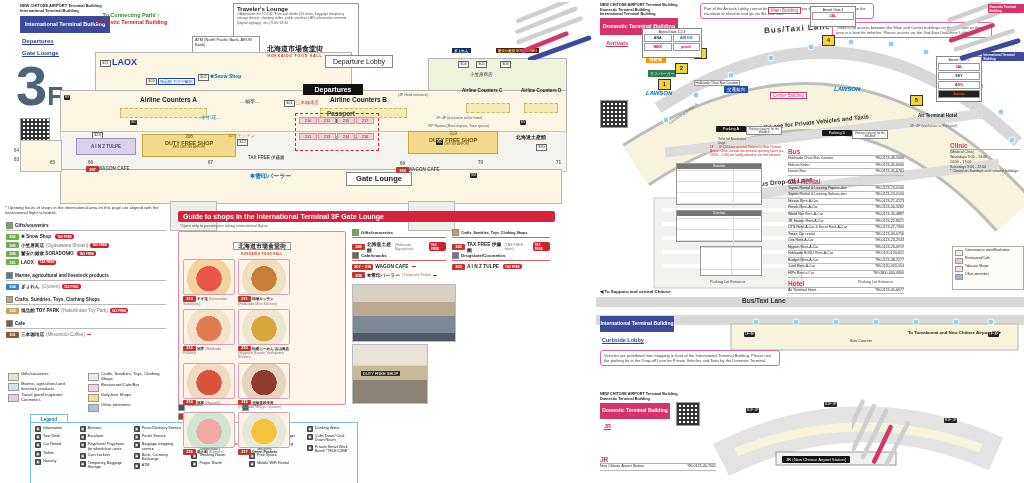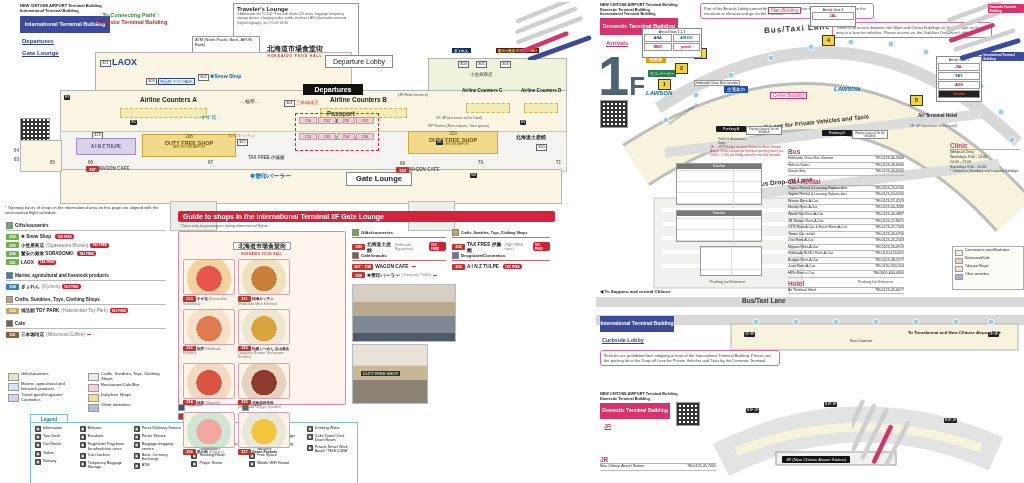--- a/index.html
+++ b/index.html
@@ -76,20 +76,23 @@
 
 <div class="abs" style="left:0;top:0;width:596px;height:483px;">
 
   <div class="abs" style="left:20px;top:4px;font-size:4px;line-height:1.2;">
     <div class="b">NEW CHITOSE AIRPORT Terminal Building</div>
     <div class="b">International Terminal Building</div>
   </div>
   <div class="abs badge navy-bg" style="left:20px;top:16px;width:90px;height:17px;font-size:5.5px;">International Terminal Building</div>
   <div class="abs navy b" style="left:22px;top:38px;font-size:6px;border-bottom:0.5px solid #2e3f8f;">Departures</div>
   <div class="abs navy b" style="left:22px;top:50px;font-size:6px;border-bottom:0.5px solid #2e3f8f;">Gate Lounge</div>
+  <div class="abs floorbig" style="left:16px;top:62px;font-size:56px;">
+    <span>3</span><span style="font-size:26px;">F</span>
+  </div>
   <div class="abs qr" style="left:20px;top:118px;width:28px;height:28px;"></div>
 
   <div class="abs" style="left:95px;top:12px;text-align:center;line-height:1.3;">
     <div class="grn b" style="font-size:5.5px;">To Connecting Path/ ↑</div>
     <div class="red b" style="font-size:5.5px;">Domestic Terminal Building</div>
   </div>
 
   <div class="abs" style="left:233px;top:3px;width:118px;height:52px;border:1px solid #999;background:#fff;padding:2px 3px;">
     <div class="b" style="font-size:6px;">Traveler's Lounge</div>
     <div style="font-size:3.4px;line-height:1.3;color:#555;">※Admission fee ¥1,100 *Free soft drinks (53 seats, baggage temporary storage device, charging outlet, public wireless LAN, information terminal (Digital signage), etc.) 9:00~18:30</div>
@@ -610,23 +613,20 @@
 </svg>
 
 <div class="abs" style="left:596px;top:0;width:428px;height:392px;">
   <div class="abs" style="left:4px;top:3px;font-size:3.8px;line-height:1.2;">
     <div class="b">NEW CHITOSE AIRPORT Terminal Building</div>
     <div class="b">Domestic Terminal Building</div>
     <div class="b">International Terminal Building</div>
   </div>
   <div class="abs badge pink-bg" style="left:4px;top:18px;width:78px;height:17px;font-size:5.5px;">Domestic Terminal Building</div>
   <div class="abs mag b" style="left:10px;top:40px;font-size: 6px;border-bottom:0.5px solid #d6336c;">Arrivals</div>
-  <div class="abs floorbig" style="left:2px;top:52px;font-size:56px;">
-    <span>1</span><span style="font-size:26px;">F</span>
-  </div>
   <div class="abs qr" style="left:4px;top:100px;width:26px;height:26px;"></div>
 
   <div class="abs note" style="left:104px;top:3px;width:166px;">Part of the Arrivals Lobby cannot be accessed. Please use the external walkway or take the escalator or elevator and go via the 2nd floor.</div>
   <div class="abs note" style="left:236px;top:22px;width:152px;">There is no access between the Main and Center buildings on the first floor as this area is a lane for vehicles. Please access via the 2nd-floor Departure Lobby.</div>
 
   <svg class="abs" style="left:0;top:0;" width="428" height="392" viewBox="0 0 428 392">
     <path d="M 62,108 Q 255,-18 422,142" stroke="#d8d8d8" stroke-width="12" fill="none"></path>
     <path d="M 40,165 Q 250,28 418,215" stroke="#bdbdbd" stroke-width="50" fill="none"></path>
     <path d="M 40,165 Q 250,28 418,215" stroke="#f7f3dc" stroke-width="44" fill="none"></path>
     <g transform="rotate(-7 230 150)">

